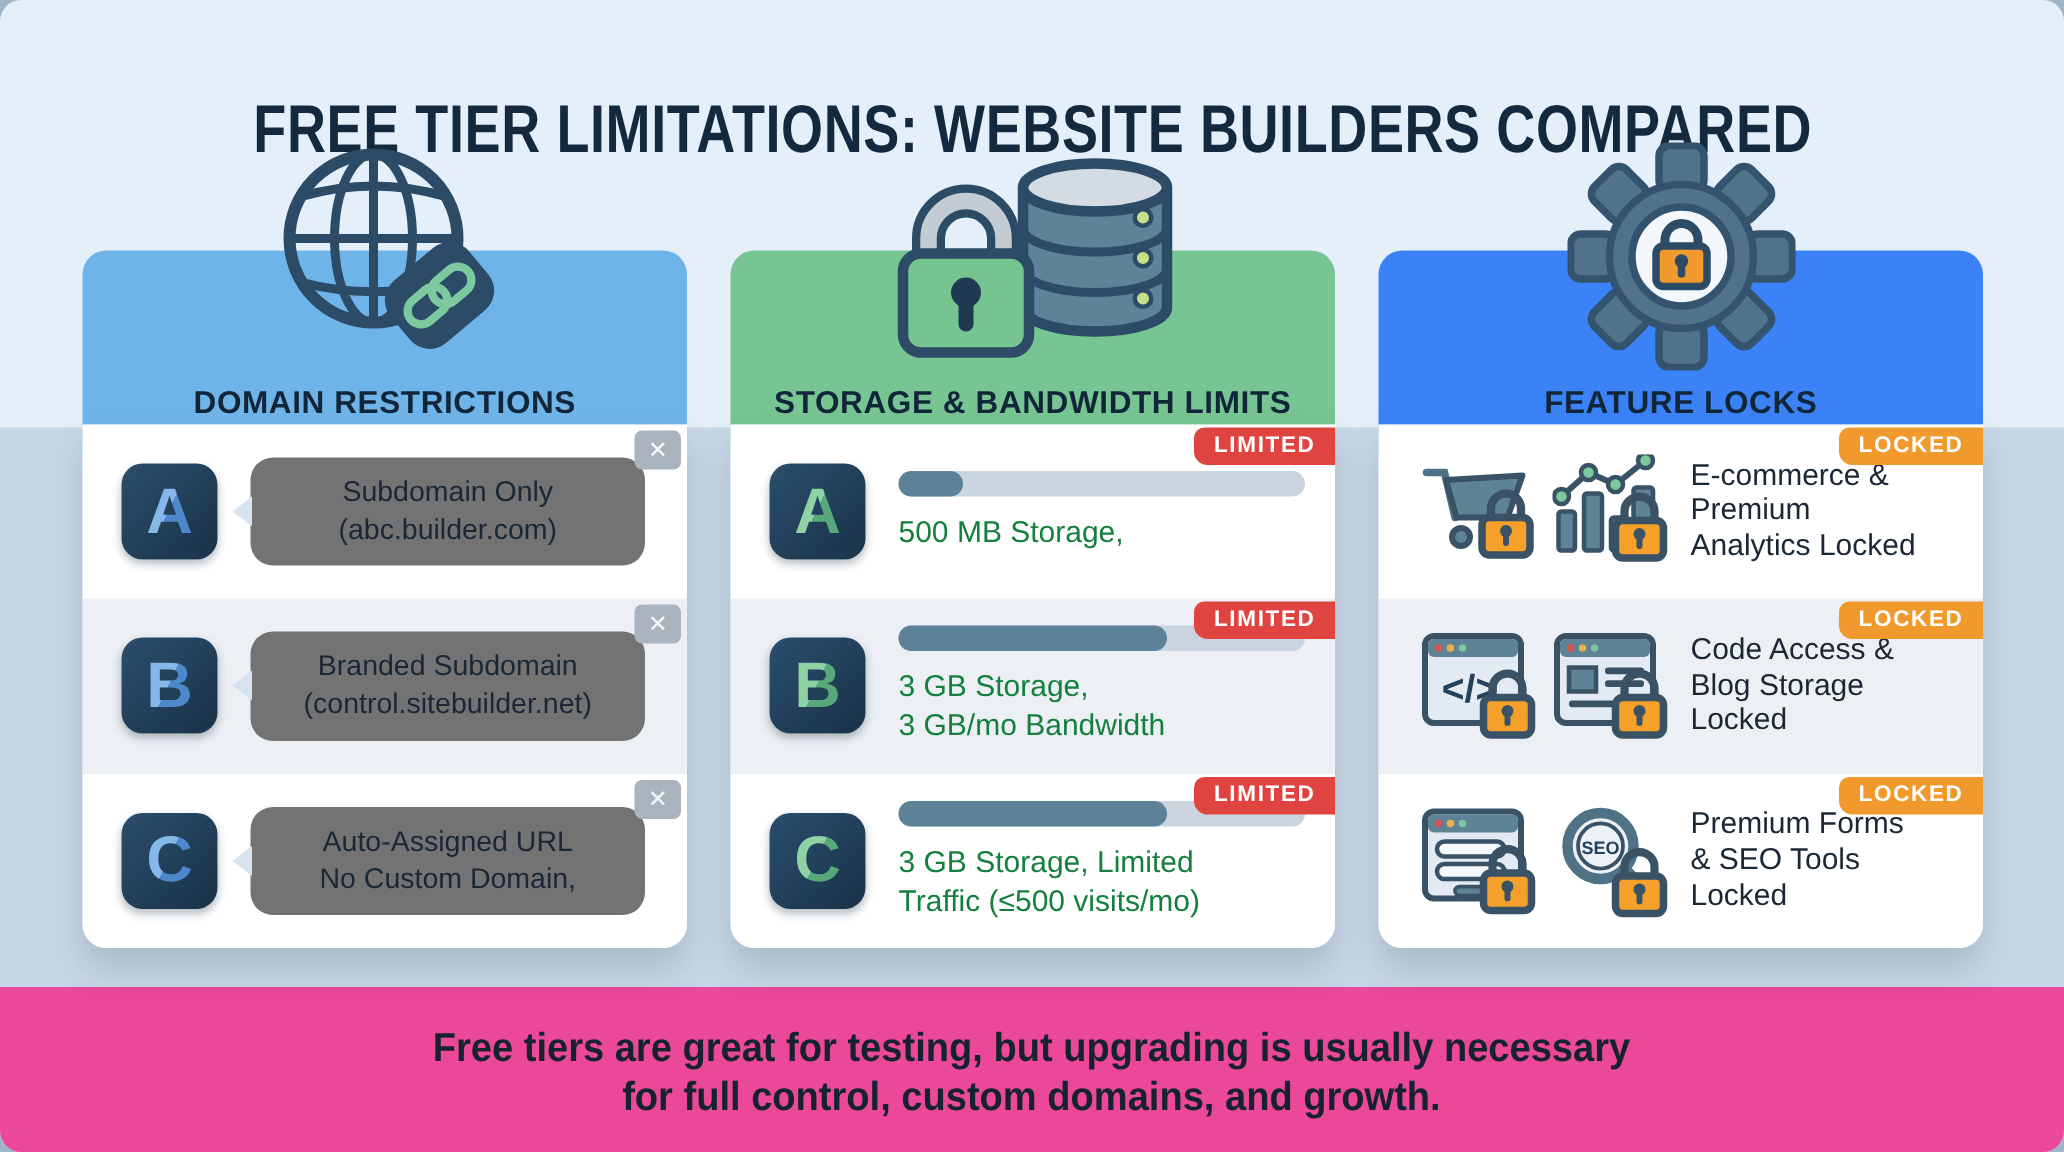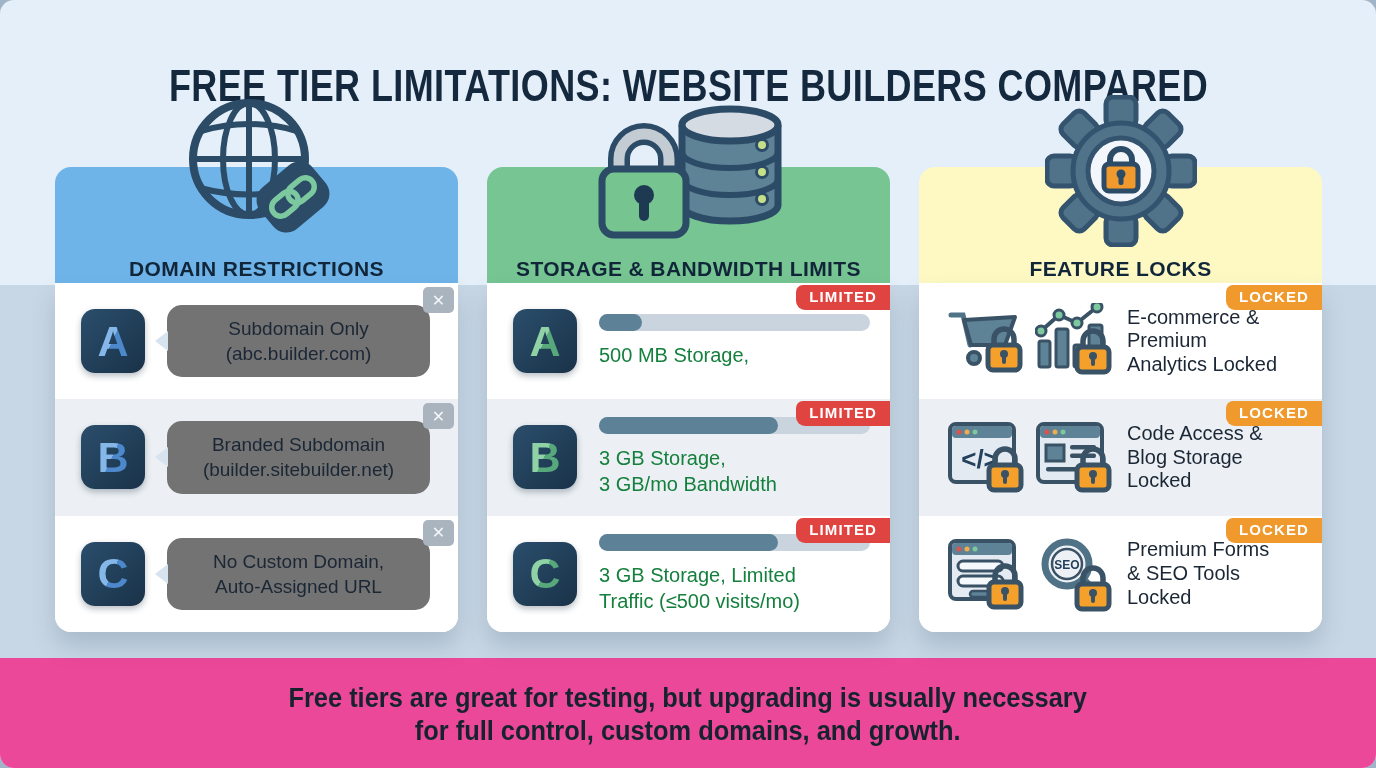--- a/index.html
+++ b/index.html
@@ -109,32 +109,32 @@
         </div>
       </div>
 
       <div class="row alt">
         <button class="close-btn">✕</button>
         <div class="letter letter-blue">
             <span>B</span>
           </div>
         <div class="bubble">
           <div>Branded Subdomain</div>
-          <div>(builder.sitebuilder.net)</div>
+          <div>(control.sitebuilder.net)</div>
         </div>
       </div>
 
       <div class="row">
         <button class="close-btn">✕</button>
         <div class="letter letter-blue">
             <span>C</span>
           </div>
         <div class="bubble">
+          <div>Auto-Assigned URL</div>
           <div>No Custom Domain,</div>
-          <div>Auto-Assigned URL</div>
         </div>
       </div>
 
     </div>
   </section>
 
   <section class="column" id="col-storage">
     <div class="col-icon">
       <svg width="190" height="150" viewBox="0 0 190 150">
         <g transform="translate(88,6)">
@@ -226,21 +226,21 @@
           </g>
           <circle r="48" fill="#50738A" stroke="#33536E" stroke-width="5"></circle>
           <circle r="33" fill="#F3F7FB" stroke="#33536E" stroke-width="5"></circle>
           <path d="M-11,-7 v-4 a11,11 0 0 1 22,0 v4" fill="none" stroke="#2B4B66" stroke-width="6"></path>
           <rect x="-17" y="-7" width="34" height="27" rx="5" fill="#F0992C" stroke="#2B4B66" stroke-width="5"></rect>
           <circle cy="3" r="4.5" fill="#2B4B66"></circle>
           <rect x="-2.5" y="5" width="5" height="9" rx="2" fill="#2B4B66"></rect>
         </g>
       </svg>
     </div>
-    <div class="col-header" style="background-color: #fef9c3;">
+    <div class="col-header" style="background-color: #3b82f6;">
       <div class="header-title">FEATURE LOCKS</div>
     </div>
     <div class="col-body">
 
       <div class="row feat-row">
         <div class="badge badge--locked" style="background-color: rgb(240, 153, 44);">LOCKED</div>
         <div class="feat-icons">
           <span>
             <svg width="80" height="76" viewBox="0 0 80 76">
               <path d="M4,12 H16 L23,42" fill="none" stroke="#4F7287" stroke-width="5" stroke-linecap="round"></path>

